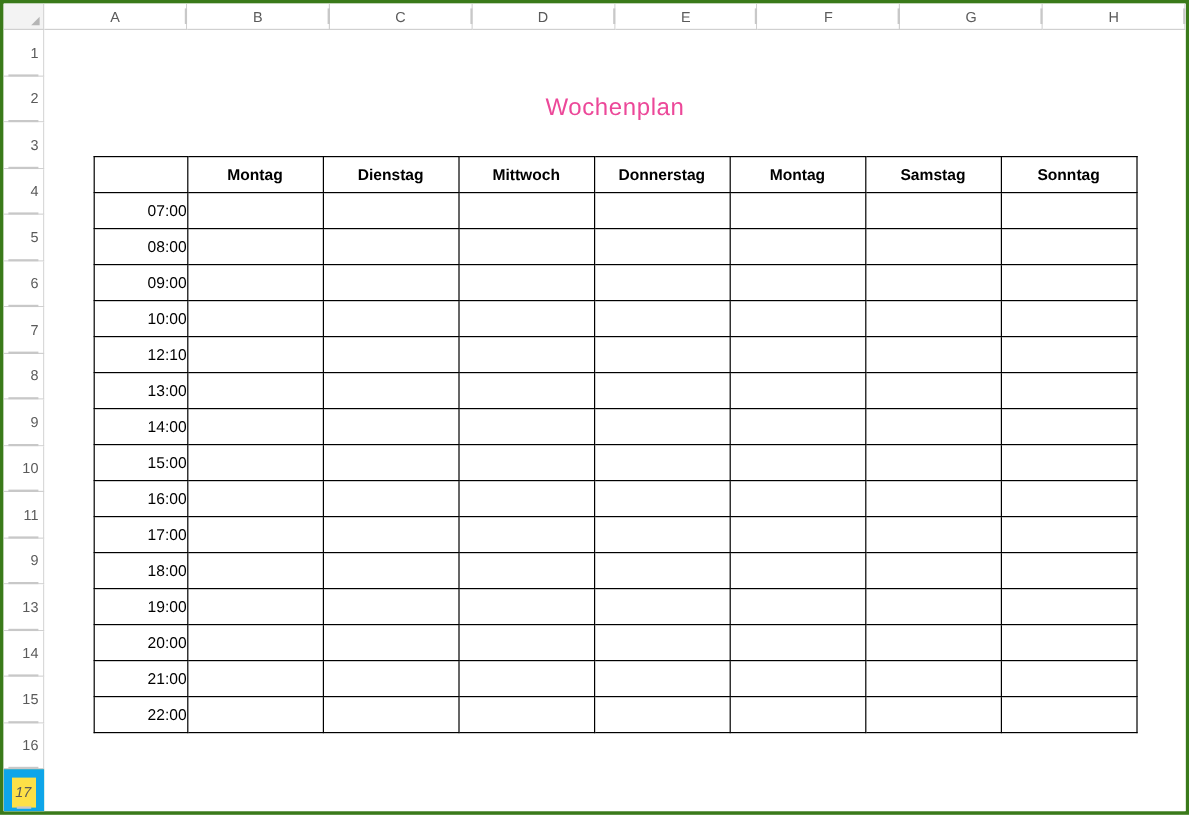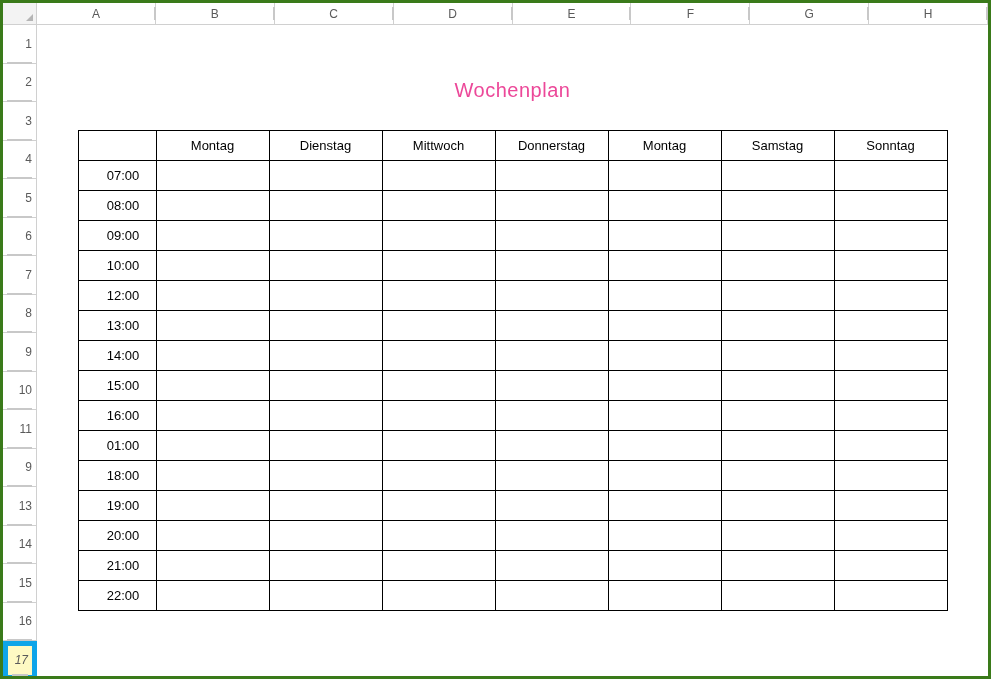--- a/index.html
+++ b/index.html
@@ -10,33 +10,33 @@
     
     .col-headers { position: absolute; top: 0; left: 0; right: 0; height: 22px; display: flex; background: #fff; }
     .col-headers .corner { width: 34px; border-right: 1px solid #d0d0d0; border-bottom: 1px solid #d0d0d0; background: #f3f3f3; position: relative; }
     .col-headers .corner::after { content: ""; position: absolute; right: 3px; bottom: 3px; width: 0; height: 0; border-style: solid; border-width: 0 0 7px 7px; border-color: transparent transparent #b5b5b5 transparent; }
     .col-headers .col { flex: 1; border-right: 1px solid #d0d0d0; border-bottom: 1px solid #d0d0d0; background: #fff; color: #5a5a5a; font-size: 12px; display: flex; align-items: center; justify-content: center; position: relative; }
     .col-headers .col::after { content: ""; position: absolute; right: -1px; top: 4px; bottom: 4px; width: 2px; background: #c8c8c8; }
 
     
     .row-headers { position: absolute; top: 22px; left: 0; width: 34px; bottom: 0; background: #fff; }
     .row-headers .row { height: 38.5px; border-right: 1px solid #d0d0d0; border-bottom: 1px solid #d0d0d0; background: #fff; color: #5a5a5a; font-size: 12px; display: flex; align-items: center; justify-content: flex-end; padding-right: 4px; position: relative; }
-    .row-headers .row.sel { background: #fef9c3; border: 5px solid #0ea5e9; font-style: italic; }
+    .row-headers .row.sel { background: #fde047; border: 7px solid #0ea5e9; font-style: italic; }
     .row-headers .row::after { content: ""; position: absolute; left: 4px; right: 4px; bottom: -1px; height: 2px; background: #c8c8c8; }
 
     
     .sheet { position: absolute; top: 22px; left: 34px; right: 0; bottom: 0; background: #fff; padding: 0; }
 
     
     .doc-title { text-align: center; font-size: 20px; font-weight: normal; color: #ec4899; margin-top: 54px; margin-bottom: 28px; letter-spacing: 0.5px; }
 
     .plan-table { border-collapse: collapse; margin: 0 auto; width: 870px; table-layout: fixed; }
     .plan-table th, .plan-table td { border: 1px solid #000; height: 30px; font-size: 13px; }
-    .plan-table th { font-weight: normal; text-align: center; }
-    .plan-table td.time { text-align: center; padding-left: 12px; }
+    .plan-table th { font-weight: bold; text-align: center; }
+    .plan-table td.time { text-align: right; padding-left: 12px; }
     .plan-table col.c-time { width: 78px; }
     .plan-table col.c-day { width: 113px; }
   </style>
 </head>
 <body>
 
 <div class="workspace">
 
   <div class="col-headers">
     <div class="corner"></div>
@@ -134,21 +134,21 @@
             <td class="time">10:00</td>
             <td></td>
             <td></td>
             <td></td>
             <td></td>
             <td></td>
             <td></td>
             <td></td>
           </tr>
           <tr>
-            <td class="time">12:00</td>
+            <td class="time">12:10</td>
             <td></td>
             <td></td>
             <td></td>
             <td></td>
             <td></td>
             <td></td>
             <td></td>
           </tr>
           <tr>
             <td class="time">13:00</td>
@@ -184,21 +184,21 @@
             <td class="time">16:00</td>
             <td></td>
             <td></td>
             <td></td>
             <td></td>
             <td></td>
             <td></td>
             <td></td>
           </tr>
           <tr>
-            <td class="time">01:00</td>
+            <td class="time">17:00</td>
             <td></td>
             <td></td>
             <td></td>
             <td></td>
             <td></td>
             <td></td>
             <td></td>
           </tr>
           <tr>
             <td class="time">18:00</td>

